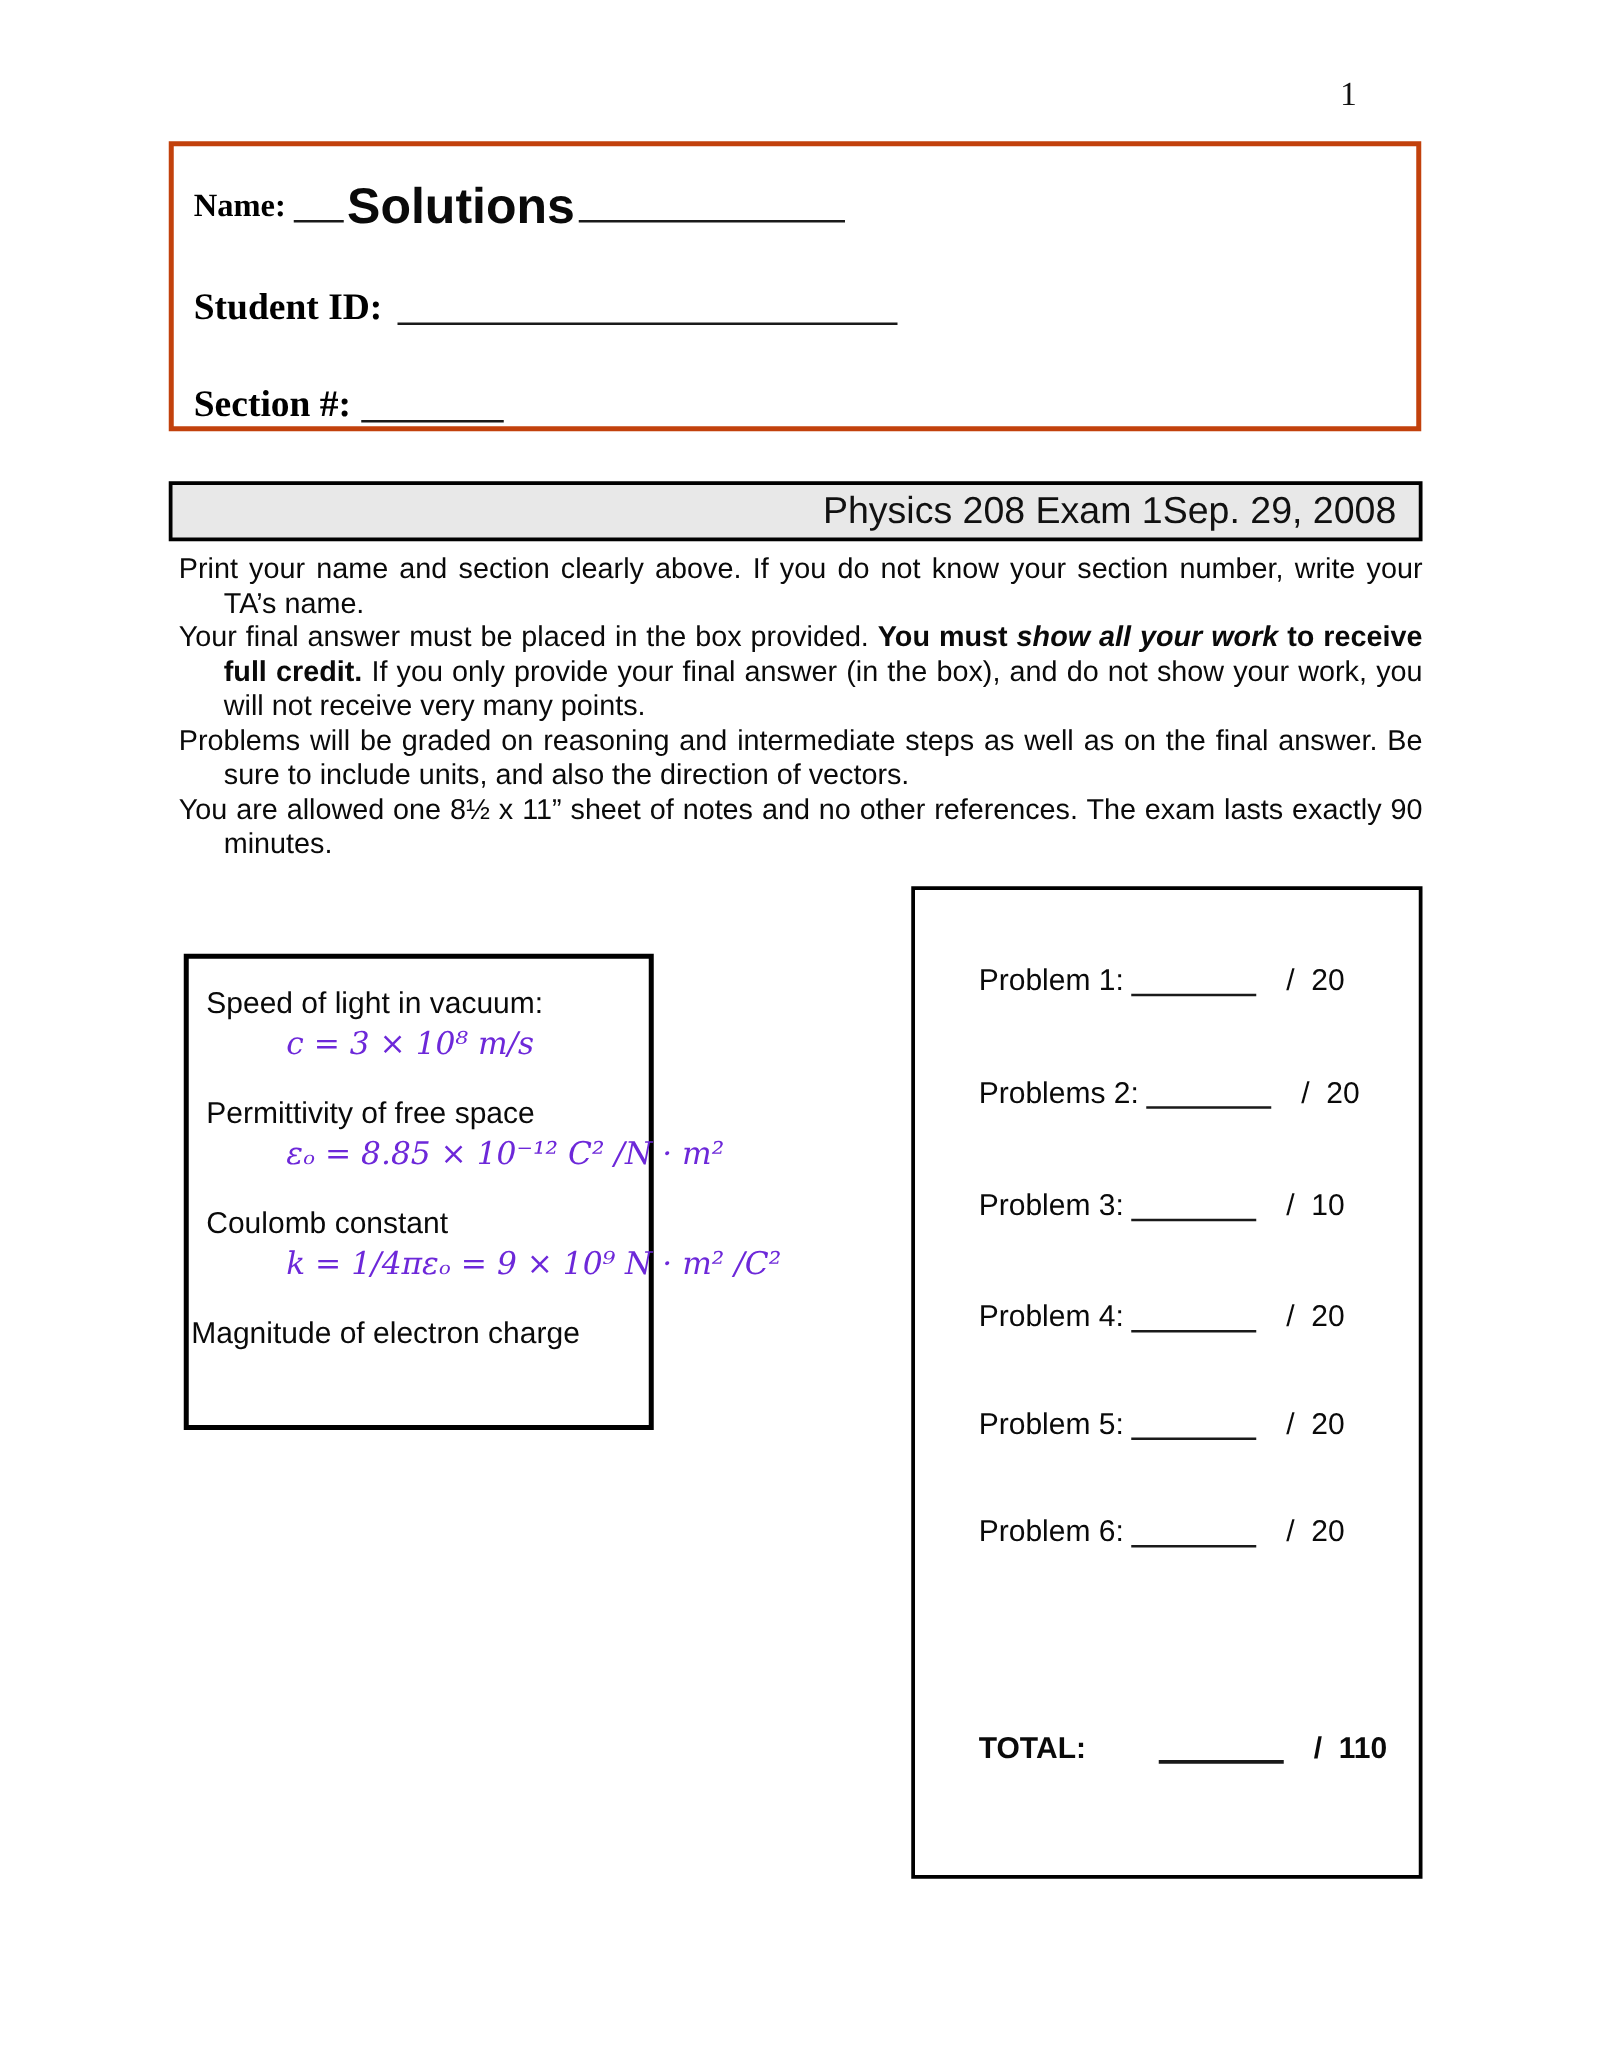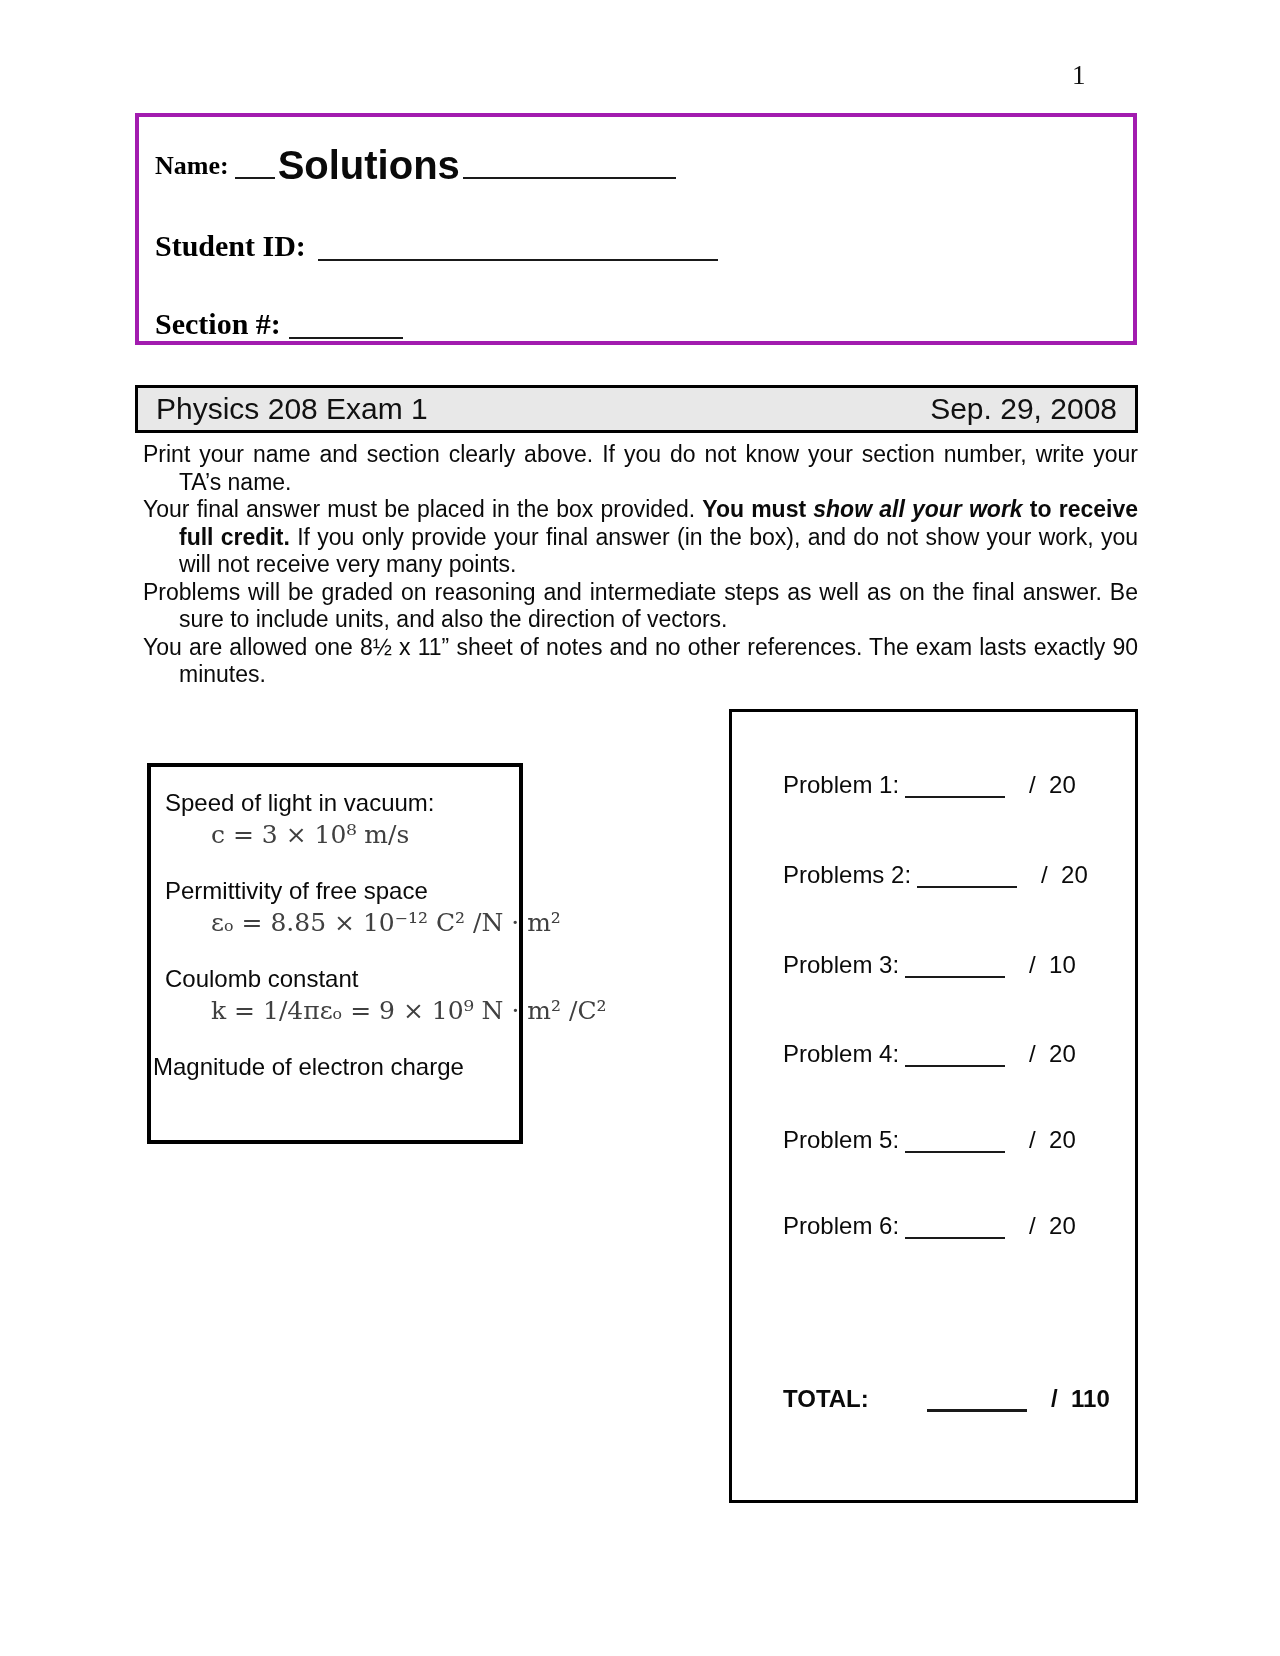--- a/index.html
+++ b/index.html
@@ -16,21 +16,21 @@
   .page-number{
     position:absolute;left:1072px;top:60px;
     font-family:"Liberation Serif","DejaVu Serif",serif;
     font-size:27px;color:#111;
   }
 
   
   .name-box{
     position:absolute;left:135px;top:113px;
     width:1002px;height:232px;
-    border:4px solid #a21caf;
+    border:4px solid #c2410c;
     box-sizing:border-box;
     padding-left:48px;
   }
   .nb-line{position:absolute;left:16px;white-space:nowrap;}
   .nb-line-1{top:26px;}
   .nb-line-2{top:112px;}
   .nb-line-3{top:190px;}
   .nb-label{
     font-family:"Liberation Serif","DejaVu Serif",serif;
     font-weight:bold;font-size:30px;color:#000;
@@ -50,21 +50,21 @@
   }
   .blank-student{width:400px;margin-left:12px;}
   .blank-section{width:114px;margin-left:8px;}
 
   
   .header-bar{
     position:absolute;left:135px;top:385px;
     width:1003px;height:48px;
     border:3px solid #000;box-sizing:border-box;
     background:#e8e8e8;
-    display:flex;align-items:center;justify-content:space-between;
+    display:flex;align-items:center;justify-content:flex-end;
     padding:0 18px;
     font-size:30px;color:#111;
   }
 
   
   .instructions{
     position:absolute;left:143px;top:441px;width:995px;
     font-size:23px;line-height:27.5px;color:#0a0a0a;
   }
   .inst{
@@ -81,22 +81,22 @@
     border:4px solid #000;box-sizing:border-box;
     padding-top:21px;
   }
   .const-item{margin-bottom:26px;}
   .const-label{
     font-size:24px;color:#0a0a0a;padding-left:14px;line-height:29px;
   }
   .const-label-wide{padding-left:2px;}
   .const-eq{
     font-family:"DejaVu Serif","Liberation Serif",serif;
-    font-size:25px;color:#404040;
-    padding-left:60px;line-height:31px;margin-top:2px;white-space:nowrap;
+    font-style:italic;font-size:25px;color:#6d28d9;
+    padding-left:78px;line-height:31px;margin-top:2px;white-space:nowrap;
   }
 
   
   .score-box{
     position:absolute;left:729px;top:709px;
     width:409px;height:794px;
     border:3px solid #000;box-sizing:border-box;
   }
   .score-row{position:absolute;left:51px;white-space:nowrap;font-size:24px;color:#0a0a0a;}
   .row-1{top:43px;} .row-2{top:133px;} .row-3{top:223px;}

